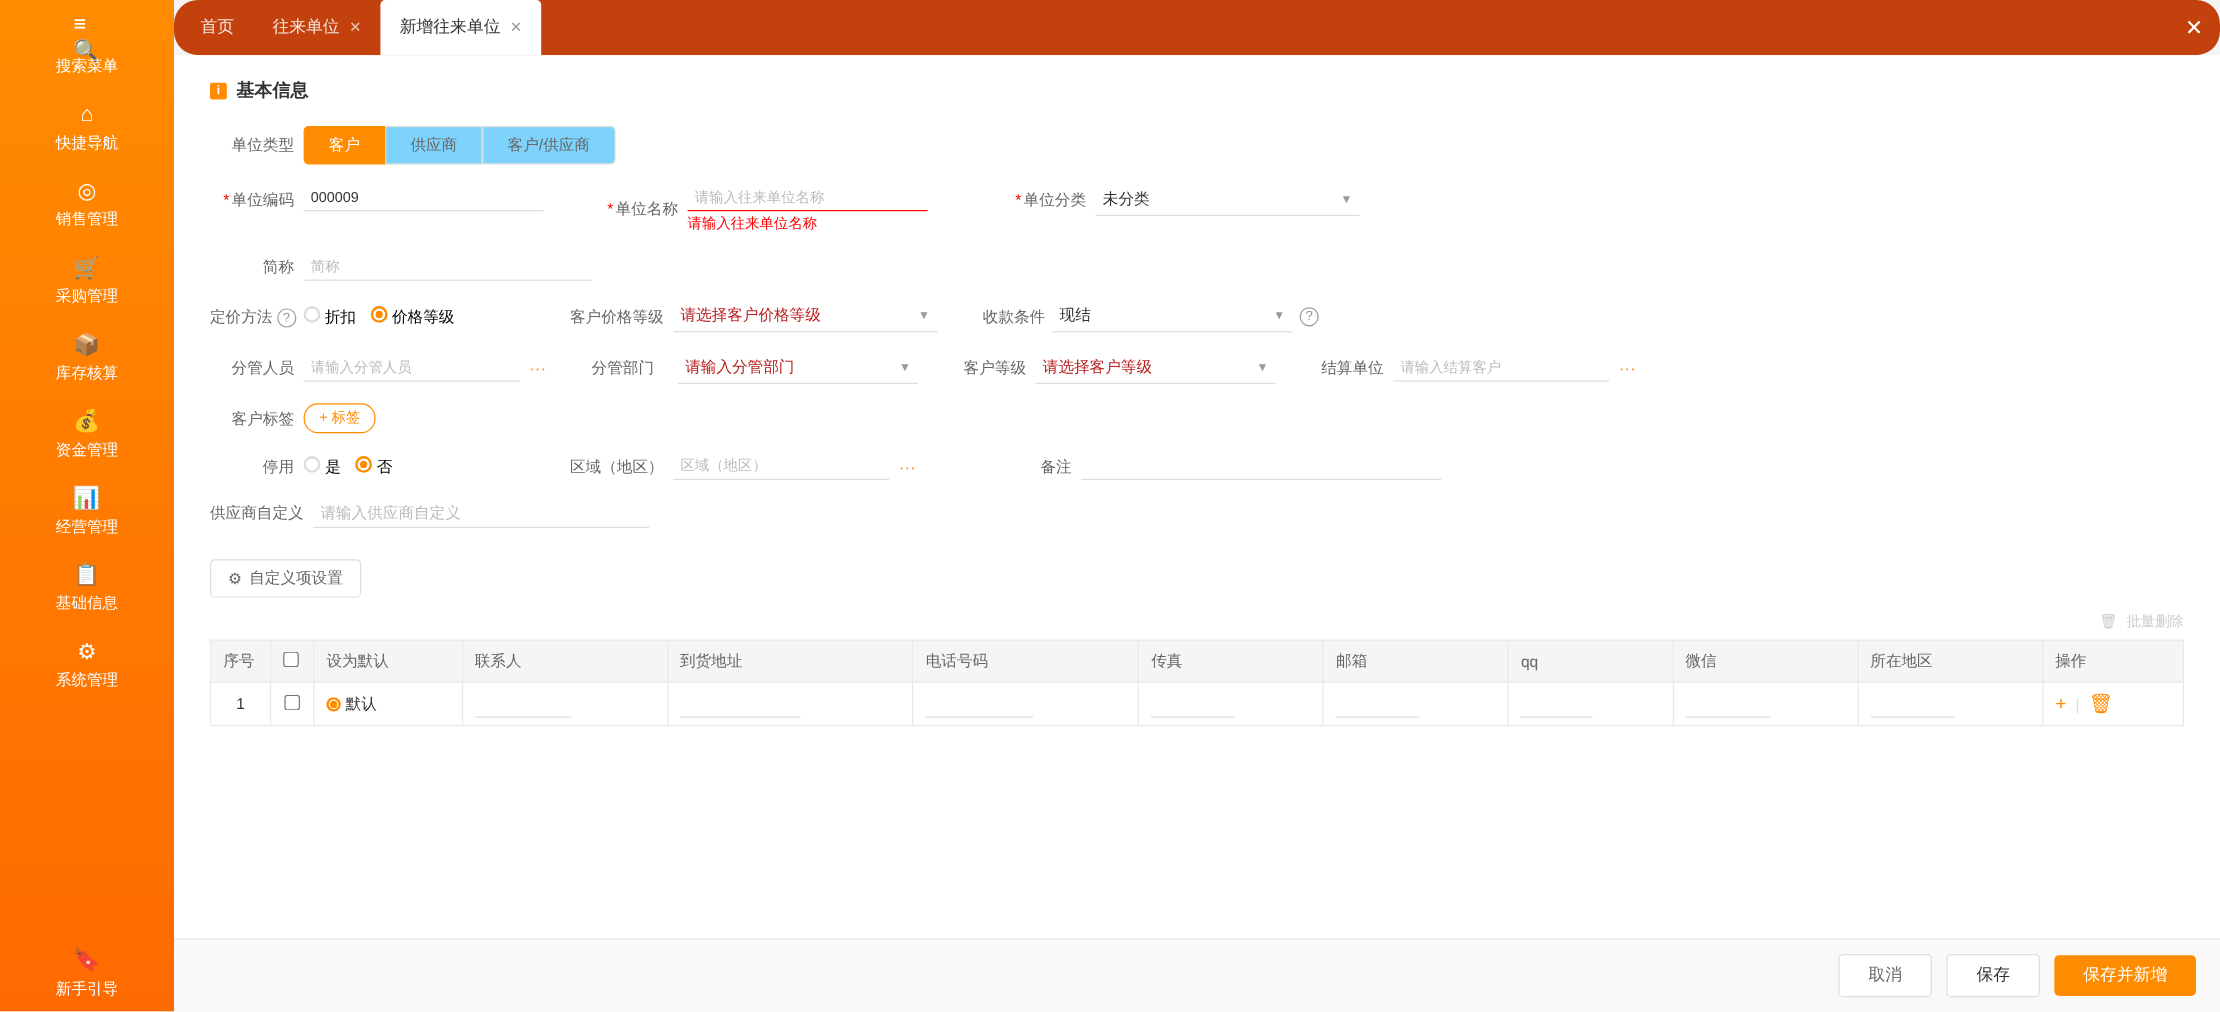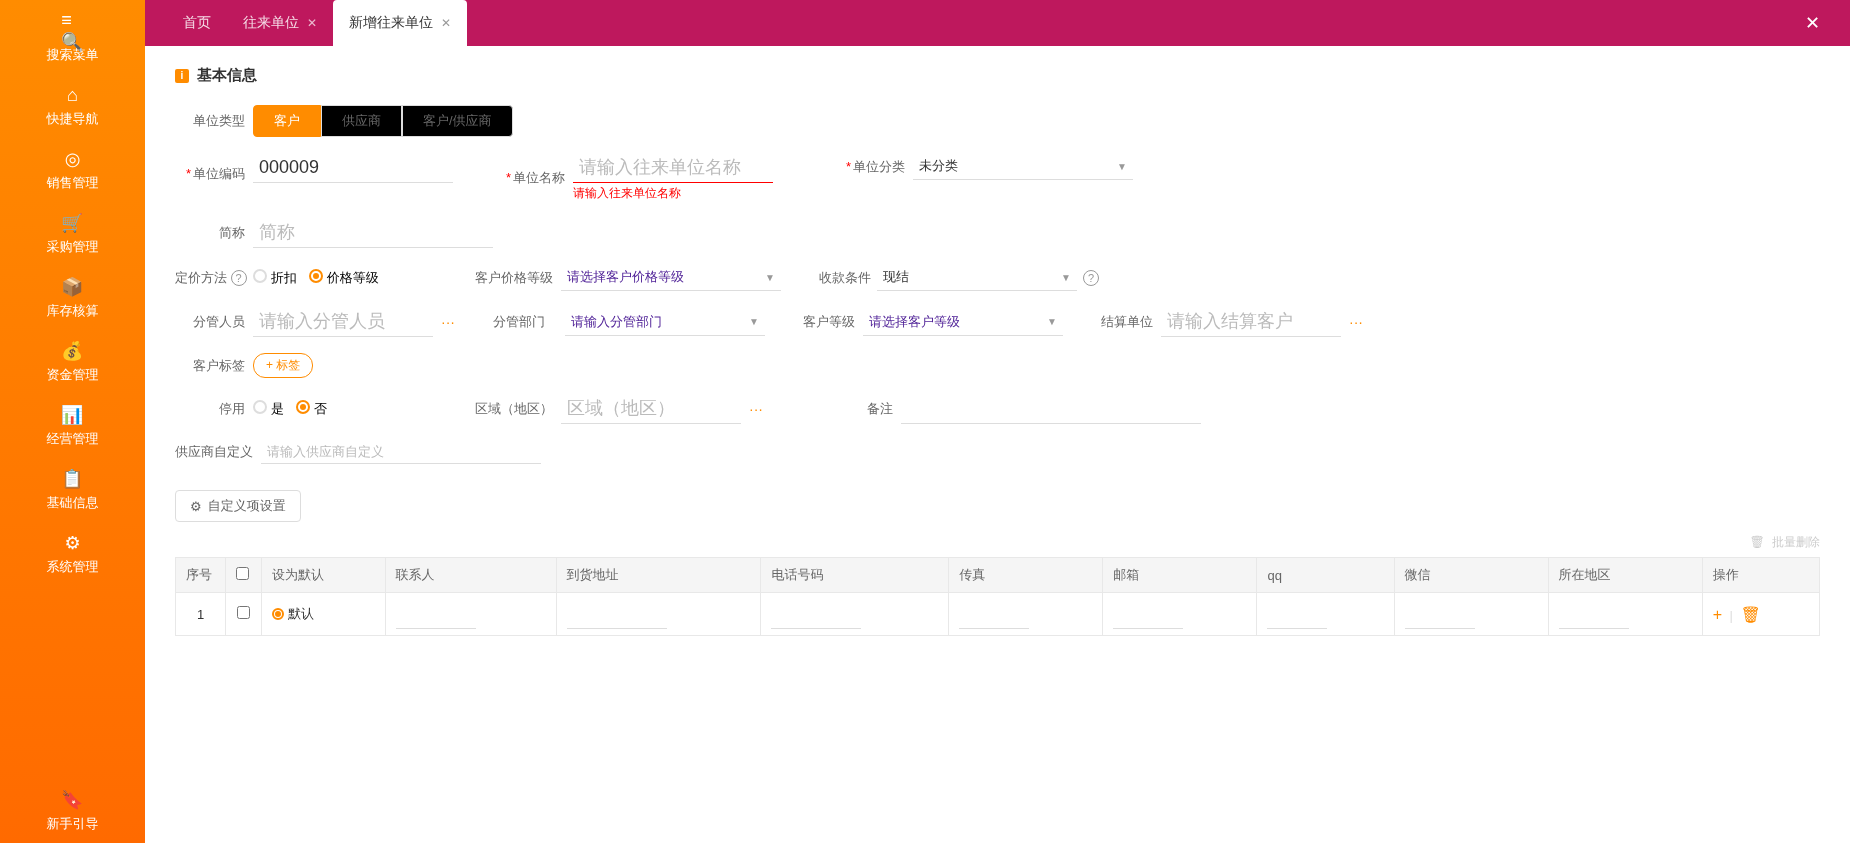--- a/index.html
+++ b/index.html
@@ -45,26 +45,27 @@
     
     .main-area {
       flex: 1;
       display: flex;
       flex-direction: column;
       overflow: hidden;
     }
 
     
     .tab-bar {
-      background: #be185d;
+      background: #c2410c;
       display: flex;
       align-items: center;
       height: 46px;
-      padding: 0 22px;
+      padding: 0 6px;
       flex-shrink: 0;
+      border-radius: 20px;
     }
     .tab {
       display: flex;
       align-items: center;
       padding: 0 16px;
       height: 100%;
       color: rgba(255,255,255,0.85);
       font-size: 14px;
       cursor: pointer;
       gap: 8px;
@@ -133,21 +134,21 @@
       min-width: 70px;
     }
     .required-star {
       color: red;
       margin-right: 2px;
     }
     .form-input {
       border: none;
       border-bottom: 1px solid #ddd;
       padding: 4px 6px;
-      font-size: 18px;
+      font-size: 12px;
       outline: none;
       width: 200px;
       color: #333;
     }
     .form-input::placeholder { color: #bbb; }
     .form-input.error-border { border-bottom-color: red; }
     .error-msg {
       color: red;
       font-size: 12px;
       margin-top: 2px;
@@ -158,21 +159,21 @@
     }
 
     
     .type-buttons {
       display: flex;
       gap: 0;
     }
     .type-btn {
       padding: 6px 20px;
       border: 1px solid #ddd;
-      background: #000000;
+      background: #7dd3fc;
       font-size: 13px;
       cursor: pointer;
       color: #666;
     }
     .type-btn.active {
       background: #ff8c00;
       color: white;
       border-color: #ff8c00;
     }
     .type-btn:first-child { border-radius: 4px 0 0 4px; }
@@ -184,21 +185,21 @@
       align-items: center;
       border: none;
       border-bottom: 1px solid #ddd;
       padding: 4px 6px;
       font-size: 13px;
       width: 200px;
       cursor: pointer;
       color: #333;
       gap: 4px;
     }
-    .form-select .select-text { flex: 1; color: #4c1d95; }
+    .form-select .select-text { flex: 1; color: #b91c1c; }
     .form-select .select-text.has-value { color: #333; }
     .chevron { font-size: 10px; color: #999; }
 
     
     .radio-group { display: flex; align-items: center; gap: 12px; }
     .radio-item { display: flex; gap: 4px; font-size: 13px; cursor: pointer; }
     .radio-circle {
       width: 14px; height: 14px;
       border-radius: 50%;
       border: 2px solid #ddd;
@@ -621,13 +622,18 @@
           <td>
             <span class="action-icon">+</span>
             <span style="margin:0 4px; color:#ddd;">|</span>
             <span class="action-icon">🗑</span>
           </td>
         </tr>
       </tbody>
     </table>
   </div>
 
+  <div class="footer">
+    <button class="btn-cancel">取消</button>
+    <button class="btn-save">保存</button>
+    <button class="btn-save-new">保存并新增</button>
+  </div>
 </div>
 
 </body></html>

